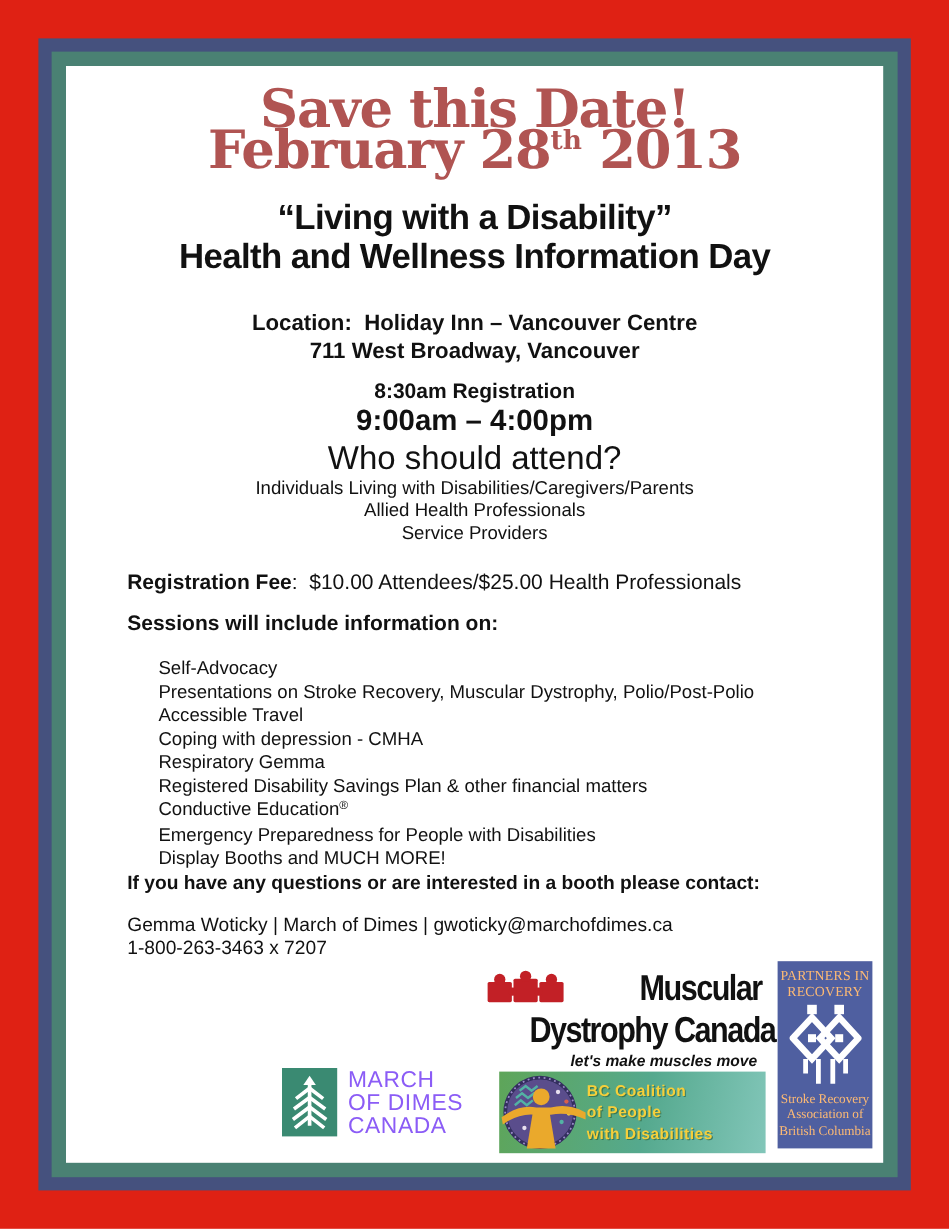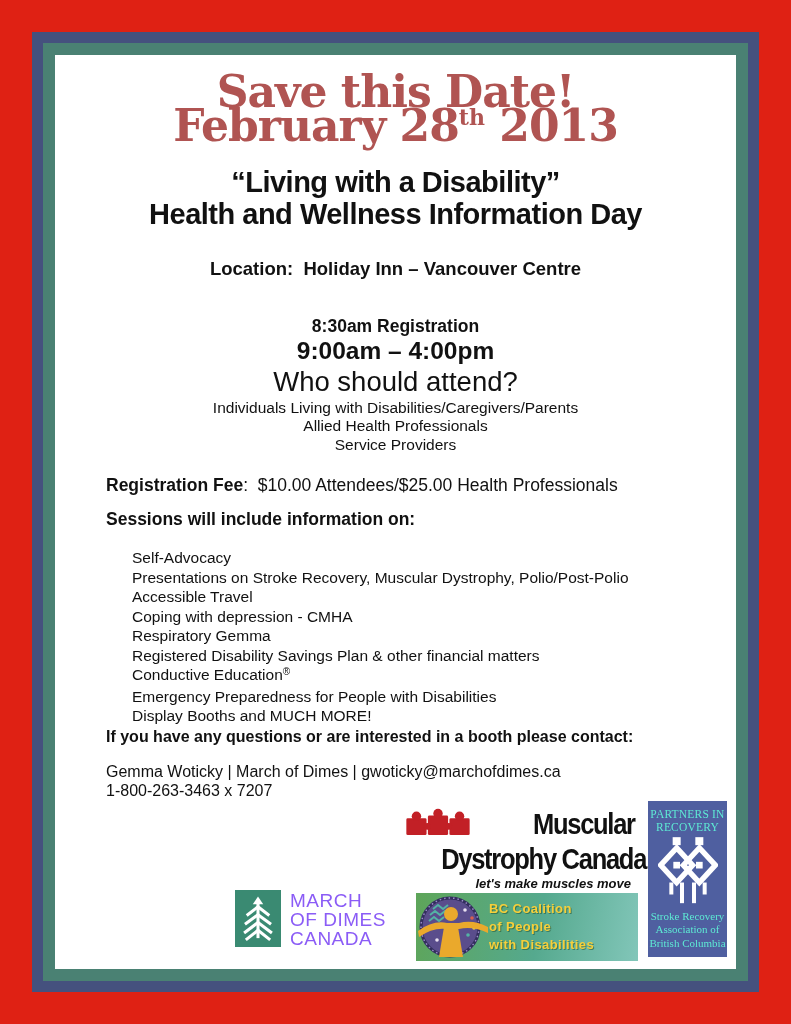--- a/index.html
+++ b/index.html
@@ -63,21 +63,21 @@
     letter-spacing: -1.5px;
     transform: scaleX(0.85);
     transform-origin: right center;
     white-space: nowrap;
   }
   .mdc-tag { font-style: italic; font-weight: bold; font-size: 13px; margin-top: 2px; padding-right: 4px; }
 
   
   .partners {
     position: absolute; left: 593px; top: 746px; width: 79px; height: 156px;
-    background: #4f5fa0; color: #5eead4; text-align: center; padding-top: 7px;
+    background: #4f5fa0; color: #fdba74; text-align: center; padding-top: 7px;
     font-family: "Liberation Serif", serif;
   }
   .p-top { font-size: 11.5px; line-height: 13px; letter-spacing: 0.2px; }
   .p-sym { margin-top: 3px; }
   .p-bot { position: absolute; bottom: 7px; left: 0; right: 0; font-size: 11px; line-height: 13.5px; }
 
   
   .mod { position: absolute; left: 180px; top: 835px; display: flex; gap: 9px; align-items: flex-start; }
   .mod-square { width: 46px; height: 57px; background: #3a8a72; display: flex; align-items: center; justify-content: center; }
   .mod-text { color: #8b5cf6; font-size: 19px; line-height: 19px; letter-spacing: 0.5px; padding-top: 1px; }
@@ -105,20 +105,21 @@
 <div class="content">
 
   <div class="abs t1">Save this Date!</div>
 
   <div class="abs t2"><span>February 28</span><span class="dsup">th</span><span> 2013</span></div>
 
   <div class="abs sub sub1">“Living with a Disability”</div>
   <div class="abs sub sub2">Health and Wellness Information Day</div>
 
   <div class="abs loc loc1">Location:  Holiday Inn – Vancouver Centre</div>
+  <div class="abs loc loc2">711 West Broadway, Vancouver</div>
 
   <div class="abs regtime">8:30am Registration</div>
   <div class="abs evtime">9:00am – 4:00pm</div>
 
   <div class="abs who">Who should attend?</div>
 
   <div class="abs attendees">
     <div>Individuals Living with Disabilities/Caregivers/Parents</div>
     <div>Allied Health Professionals</div>
     <div>Service Providers</div>

